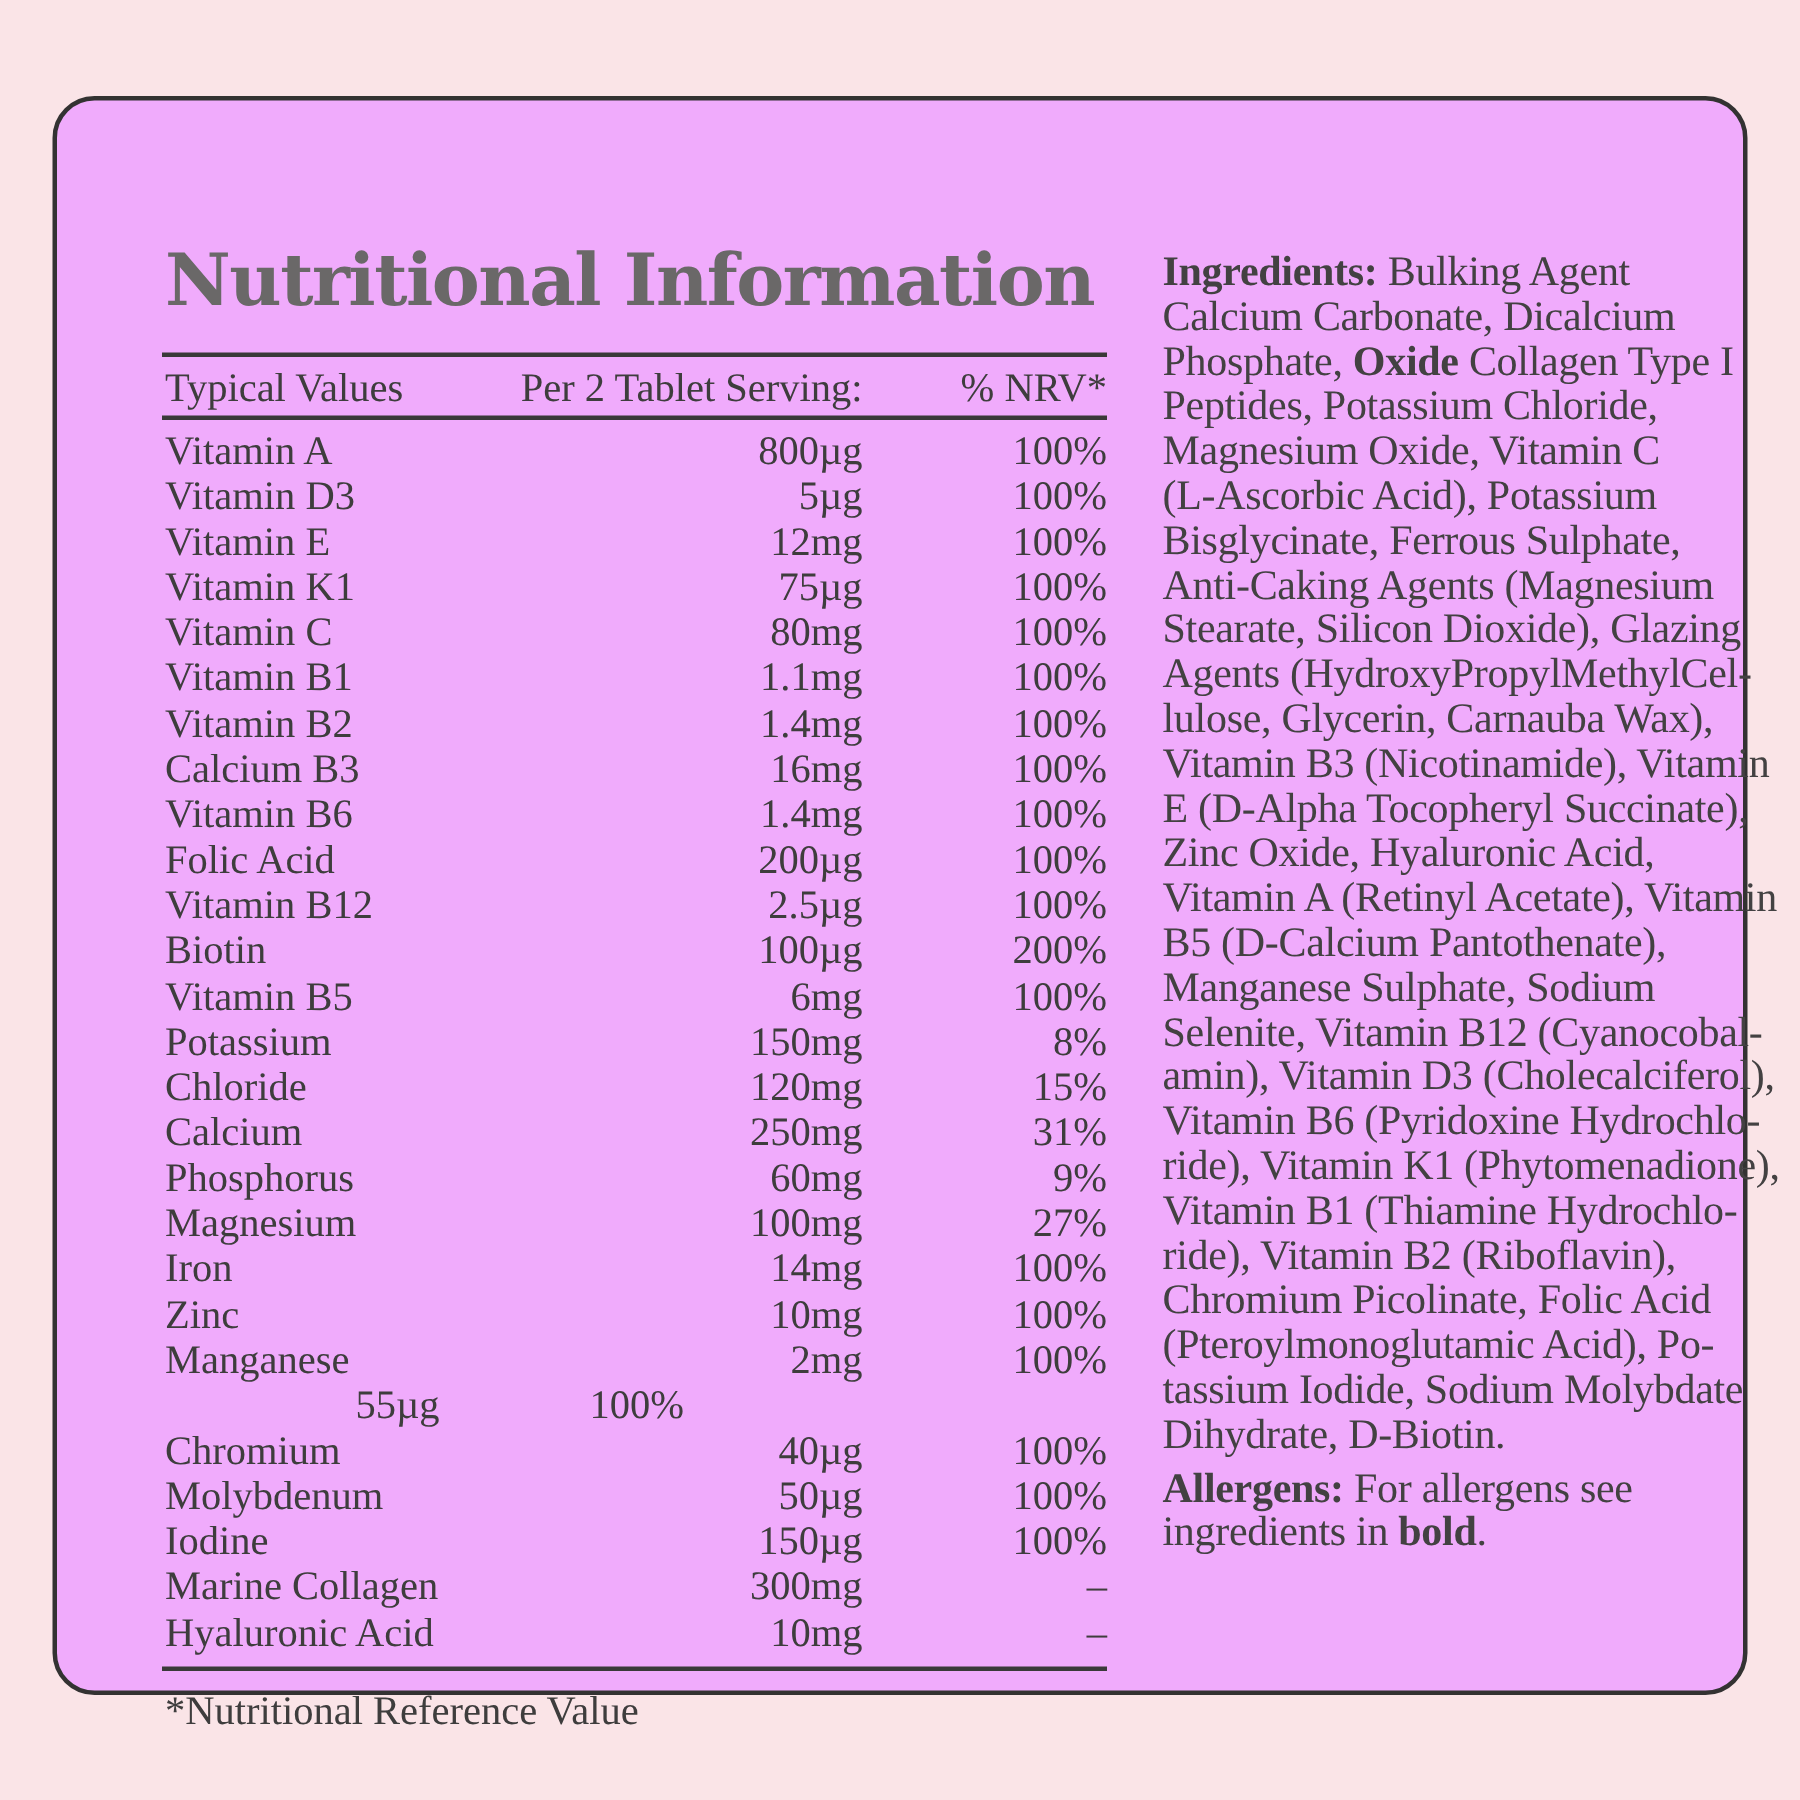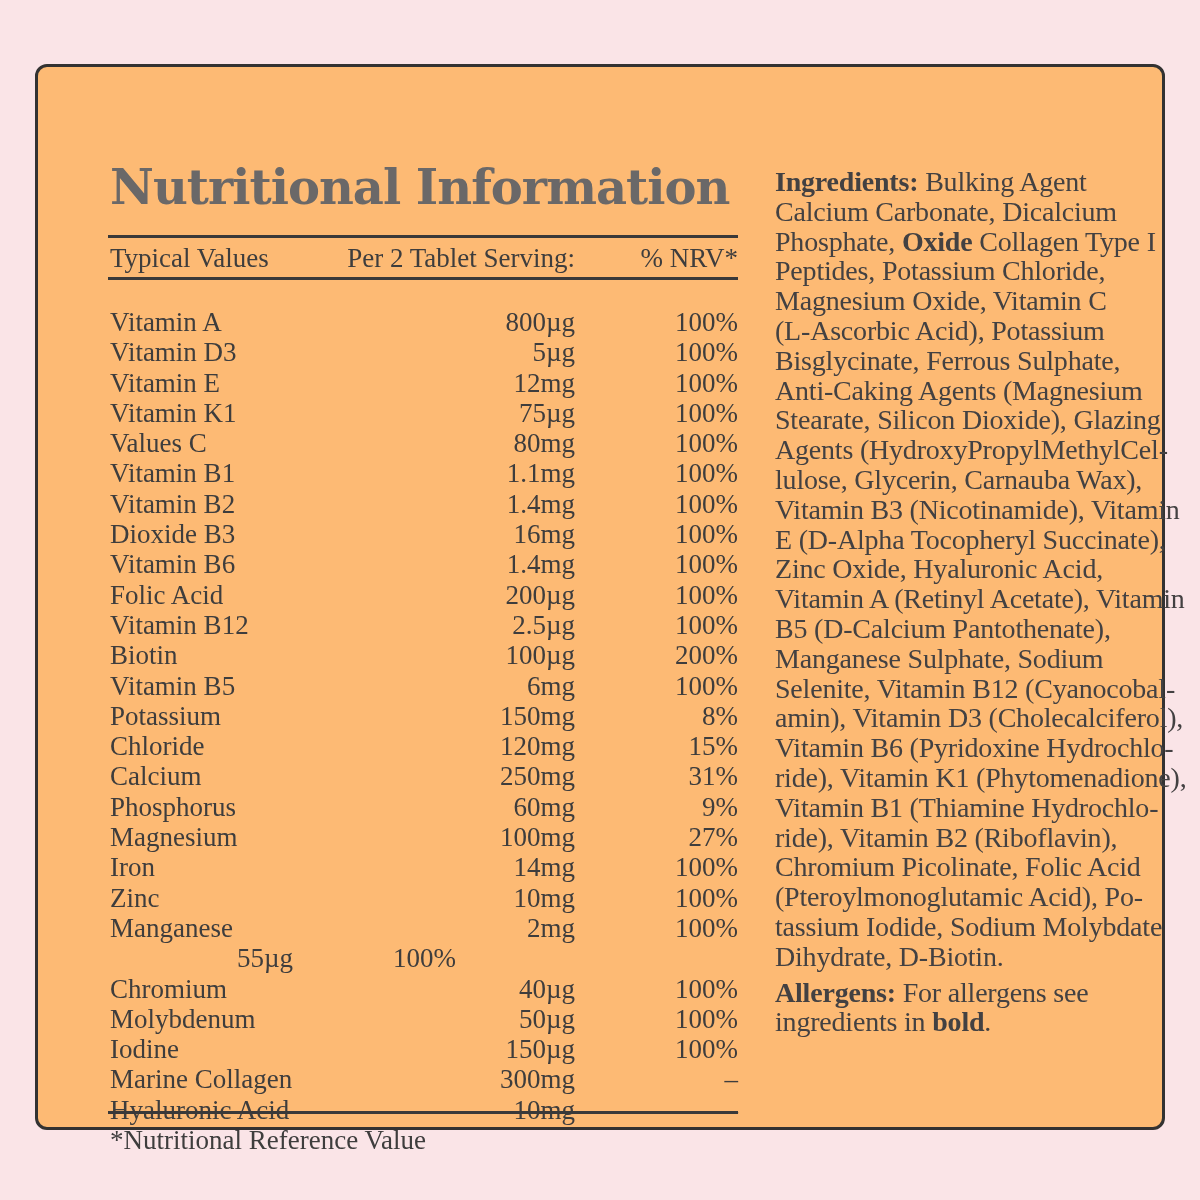--- a/index.html
+++ b/index.html
@@ -8,23 +8,23 @@
     background: #fae4e7;
     position: relative;
     font-family: "Liberation Serif", serif;
     color: #3e3d3d;
     overflow: hidden;
   }
   .card {
     position: absolute;
     left: 35px; top: 64px;
     width: 1130px; height: 1066px;
-    background: #fdba74;
+    background: #f0abfc;
     border: 3px solid #333232;
-    border-radius: 12px;
+    border-radius: 28px;
     box-sizing: border-box;
   }
   .title {
     position: absolute;
     left: 72px; top: 96px;
     font-family: "DejaVu Serif", serif;
     font-weight: bold;
     font-size: 48px;
     line-height: 1;
     color: #6a6868;
@@ -46,21 +46,21 @@
     font-size: 27px; line-height: 30px;
     color: #3e3d3d;
     white-space: nowrap;
     justify-content: flex-end;
   }
   .thead .hc1 { flex: 1; text-align: left; padding-left: 2px; }
   .thead .hc2 { width: 285px; text-align: right; }
   .thead .hc3 { width: 163px; text-align: right; }
   .rows {
     position: absolute;
-    left: 70px; top: 218px; width: 630px; margin-top: 22px;
+    left: 70px; top: 218px; width: 630px;
   }
   .trow {
     display: flex; align-items: baseline;
     font-size: 27px; line-height: 30.3px;
     height: 30.3px;
     white-space: nowrap;
   }
   .trow .c1 { flex: 1; text-align: left; padding-left: 2px; }
   .trow .c2 { width: 185px; text-align: right; }
   .trow .c3 { width: 163px; text-align: right; }
@@ -118,39 +118,39 @@
         <span class="c3">100%</span>
       </div>
 
       <div class="trow">
         <span class="c1">Vitamin K1</span>
         <span class="c2">75µg</span>
         <span class="c3">100%</span>
       </div>
 
       <div class="trow">
-        <span class="c1">Values C</span>
+        <span class="c1">Vitamin C</span>
         <span class="c2">80mg</span>
         <span class="c3">100%</span>
       </div>
 
       <div class="trow">
         <span class="c1">Vitamin B1</span>
         <span class="c2">1.1mg</span>
         <span class="c3">100%</span>
       </div>
 
       <div class="trow">
         <span class="c1">Vitamin B2</span>
         <span class="c2">1.4mg</span>
         <span class="c3">100%</span>
       </div>
 
       <div class="trow">
-        <span class="c1">Dioxide B3</span>
+        <span class="c1">Calcium B3</span>
         <span class="c2">16mg</span>
         <span class="c3">100%</span>
       </div>
 
       <div class="trow">
         <span class="c1">Vitamin B6</span>
         <span class="c2">1.4mg</span>
         <span class="c3">100%</span>
       </div>
 

